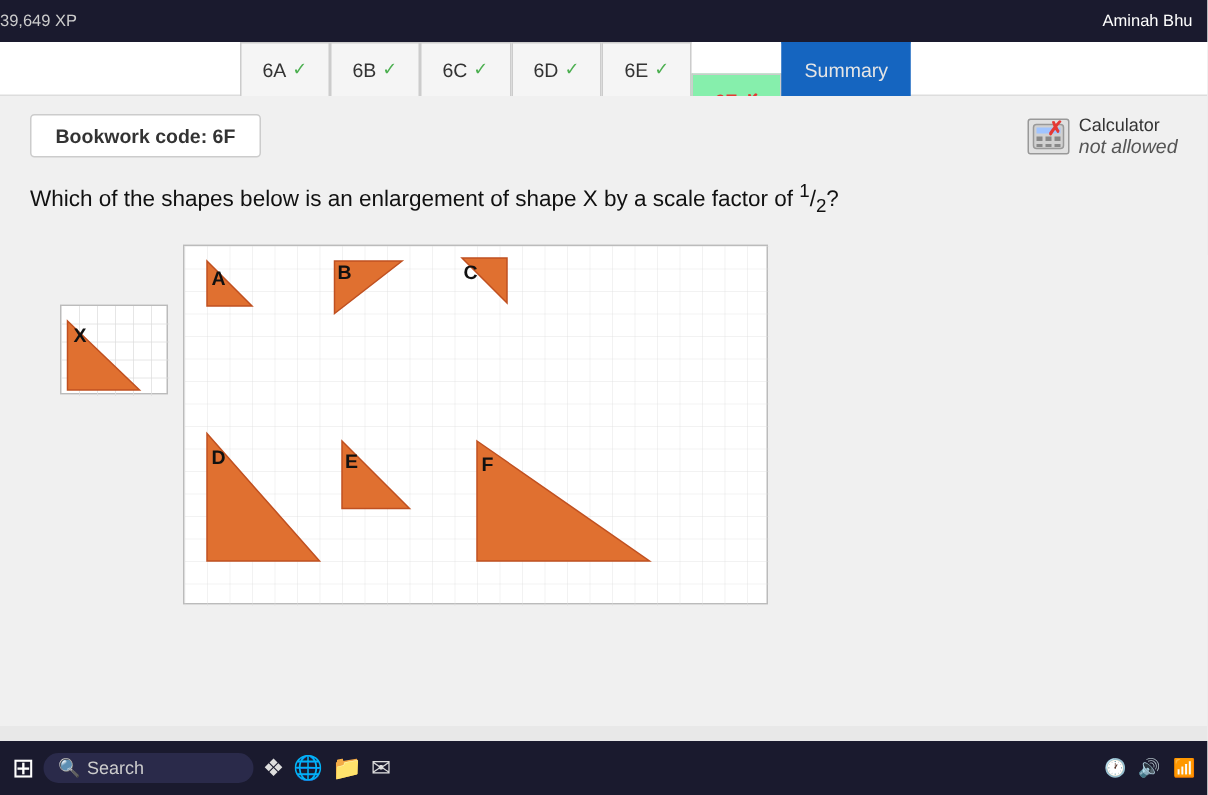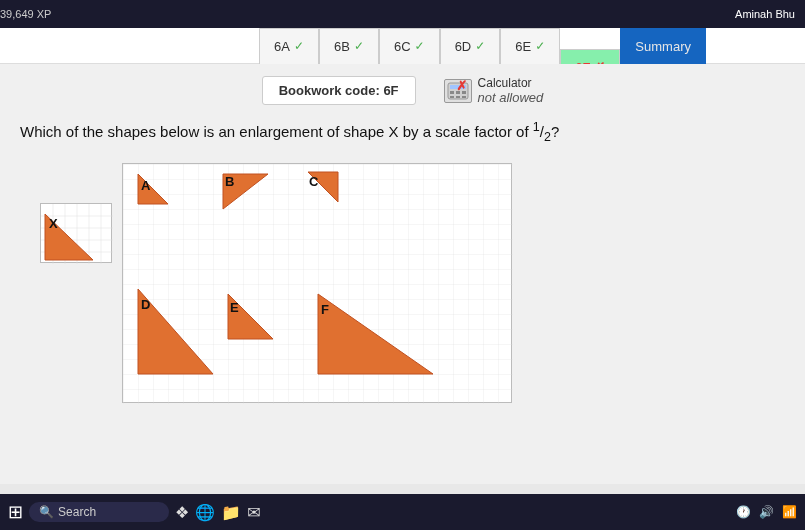--- a/index.html
+++ b/index.html
@@ -33,21 +33,20 @@
 
     
     .nav-tabs {
       background: #fff;
       height: 36px;
       display: flex;
       align-items: center;
       padding-left: 160px;
       border-bottom: 1px solid #ddd;
       gap: 0;
-      justify-content: center;
     }
     .nav-tab {
       padding: 6px 14px;
       font-size: 13px;
       color: #333;
       border: 1px solid #ccc;
       border-bottom: none;
       background: #f5f5f5;
       cursor: pointer;
       display: flex;
@@ -78,21 +77,21 @@
       background: #f0f0f0;
       padding: 12px 20px;
       min-height: 420px;
       position: relative;
     }
 
     
     .bookwork-row {
       display: flex;
       align-items: center;
-      justify-content: center;
+      justify-content: space-between;
       gap: 28px;
       margin-bottom: 14px;
     }
     .bookwork-code {
       background: #fff;
       border: 1px solid #ccc;
       padding: 6px 16px;
       font-size: 13px;
       font-weight: bold;
       color: #333;

